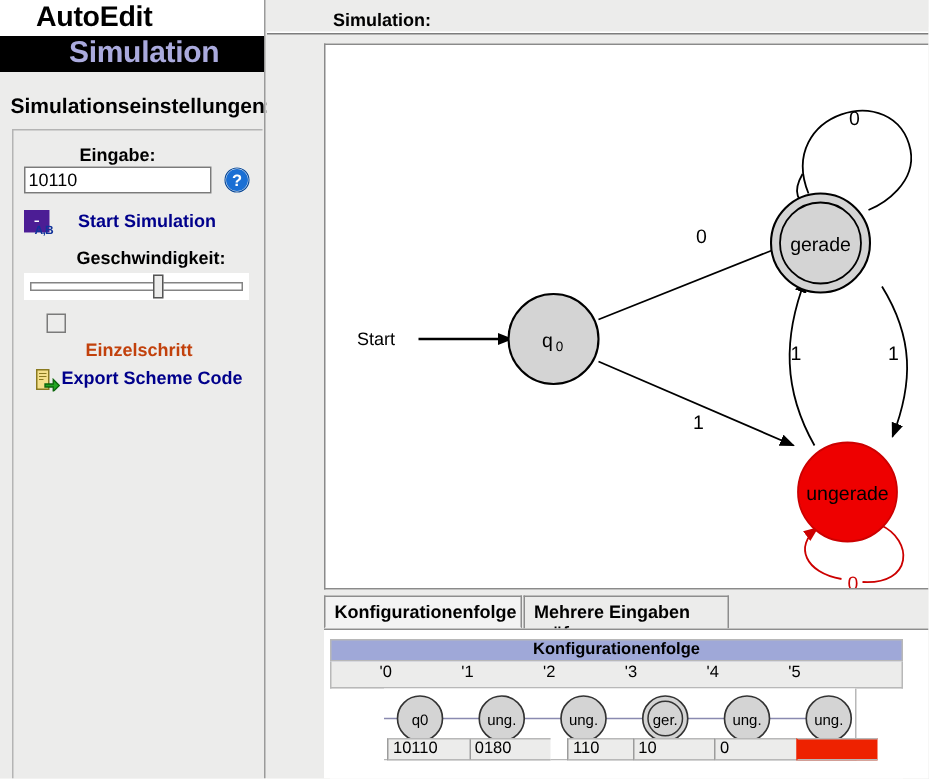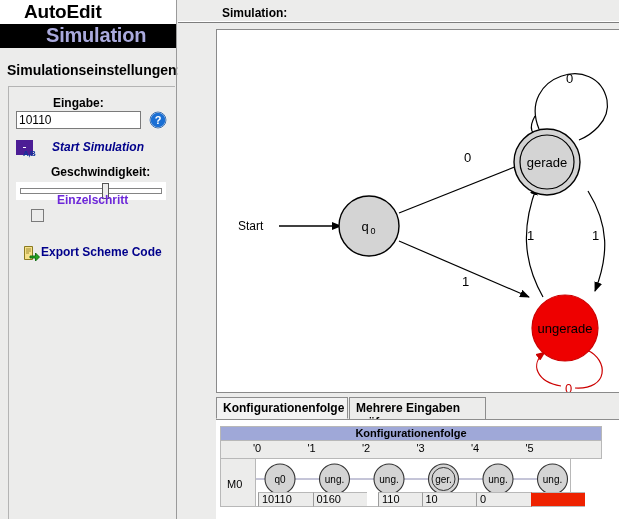--- a/index.html
+++ b/index.html
@@ -102,21 +102,20 @@
     color: #11339a;
     text-align: center;
     line-height: 13px;
     letter-spacing: -0.5px;
   }
   #start-label {
     position: absolute; left: 43px; top: 53px;
     font-size: 12px; font-weight: bold;
     color: #00008b;
     cursor: pointer;
-    font-style: italic;
   }
   #geschw-label { left: 6px; top: 78px; }
   #slider-wrap {
     position: absolute; left: 7px; top: 95px;
     width: 150px; height: 18px;
     background: #ffffff;
     border: none;
   }
   #slider-track {
     position: absolute; left: 4px; top: 6px;
@@ -135,23 +134,23 @@
   }
   #check-box {
     position: absolute; left: 22px; top: 122px;
     width: 13px; height: 13px;
     border: 1px solid #7a7a7a;
     background: #ececeb;
     box-sizing: border-box;
     cursor: pointer;
   }
   #check-label {
-    position: absolute; left: 48px; top: 106px;
-    font-size: 12px; font-weight: bold;
-    color: #6d28d9;
+    position: absolute; left: 48px; top: 139px;
+    font-size: 12px; font-weight: bold;
+    color: #c2410c;
     cursor: pointer;
   }
   #export-icon {
     position: absolute; left: 14px; top: 158px;
     width: 17px; height: 16px;
   }
   #export-label {
     position: absolute; left: 32px; top: 158px;
     font-size: 12px; font-weight: bold;
     color: #00008b;
@@ -428,21 +427,20 @@
 
       <div id="ruler-bar">
           <span class="ruler-tick" style="left: 32px;">0</span>
           <span class="ruler-tick" style="left: 86.5px;">1</span>
           <span class="ruler-tick" style="left: 141px;">2</span>
           <span class="ruler-tick" style="left: 195.5px;">3</span>
           <span class="ruler-tick" style="left: 250px;">4</span>
           <span class="ruler-tick" style="left: 304.5px;">5</span>
         </div>
 
-      <div id="row-label-cell">M0</div>
 
       <div id="seq-area">
         <svg id="seq-svg" width="346" height="48" viewBox="0 0 346 48">
             <line x1="-15.5" y1="20" x2="9" y2="20" stroke="#8a8ab0" stroke-width="1"></line>
             <line x1="39" y1="20" x2="63.5" y2="20" stroke="#8a8ab0" stroke-width="1"></line>
             <line x1="93.5" y1="20" x2="118" y2="20" stroke="#8a8ab0" stroke-width="1"></line>
             <line x1="148" y1="20" x2="172.5" y2="20" stroke="#8a8ab0" stroke-width="1"></line>
             <line x1="202.5" y1="20" x2="227" y2="20" stroke="#8a8ab0" stroke-width="1"></line>
             <line x1="257" y1="20" x2="281.5" y2="20" stroke="#8a8ab0" stroke-width="1"></line>
             <g>
@@ -468,21 +466,21 @@
             </g>
             <g>
               <circle cx="296.5" cy="20" r="15" fill="#d4d4d4" stroke="#333" stroke-width="1.1"></circle>
               <text x="296.5" y="24" text-anchor="middle" font-size="10" font-family="Liberation Sans, sans-serif" fill="#000">ung.</text>
             </g>
           </svg>
       </div>
 
       <div id="bottom-strip"></div>
     <div class="tape-cell" style="left: 42px; width: 54.5px;">10110</div>
-        <div class="tape-cell" style="left: 96.5px; width: 54.5px;">0160</div>
+        <div class="tape-cell" style="left: 96.5px; width: 54.5px;">0180</div>
         <div class="tape-cell" style="left: 162px; width: 54.5px;">110</div>
         <div class="tape-cell" style="left: 205.5px; width: 54.5px;">10</div>
         <div class="tape-cell" style="left: 260px; width: 54.5px;">0</div>
         <div class="tape-cell red" style="left: 314.5px; width: 54.5px; background: rgb(238, 34, 0);"></div>
       </div>
 
   </div>
 </div>
 
 </body></html>

